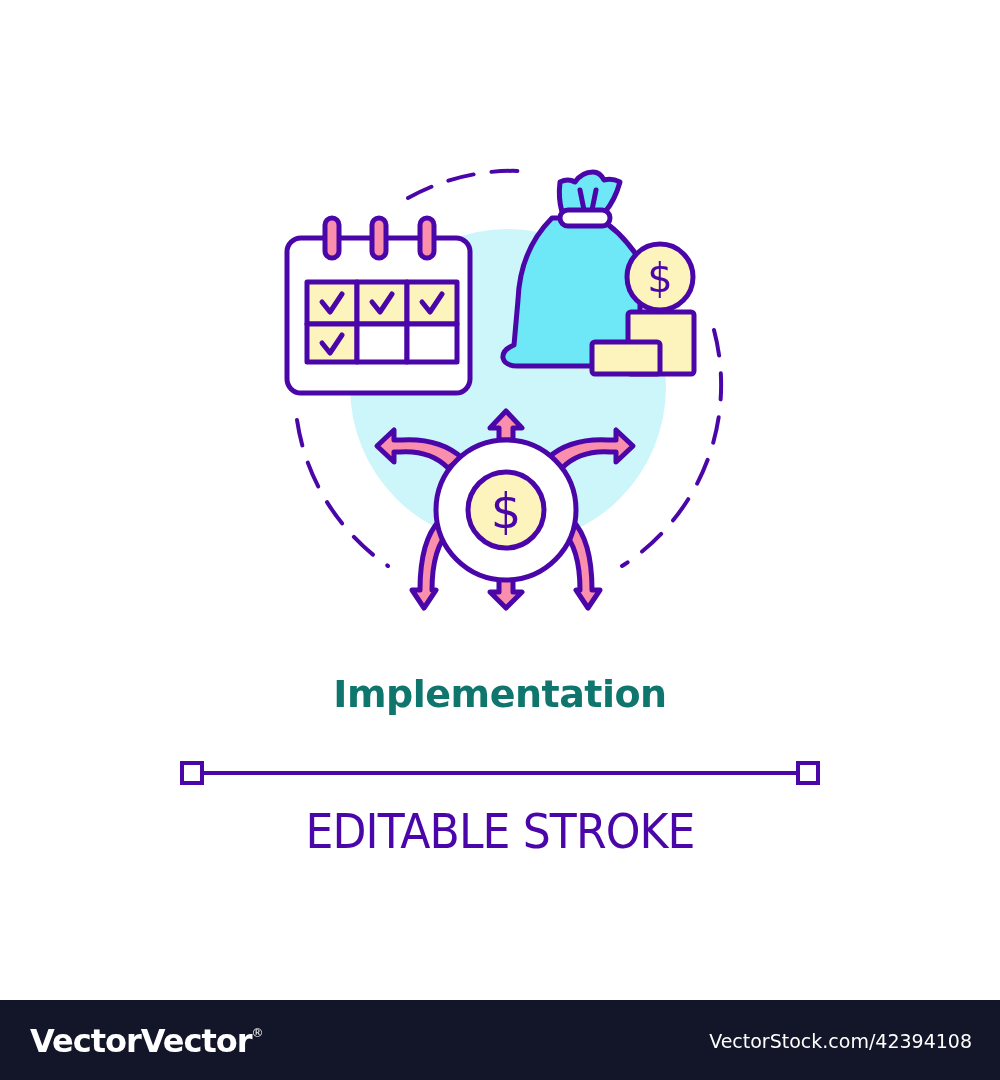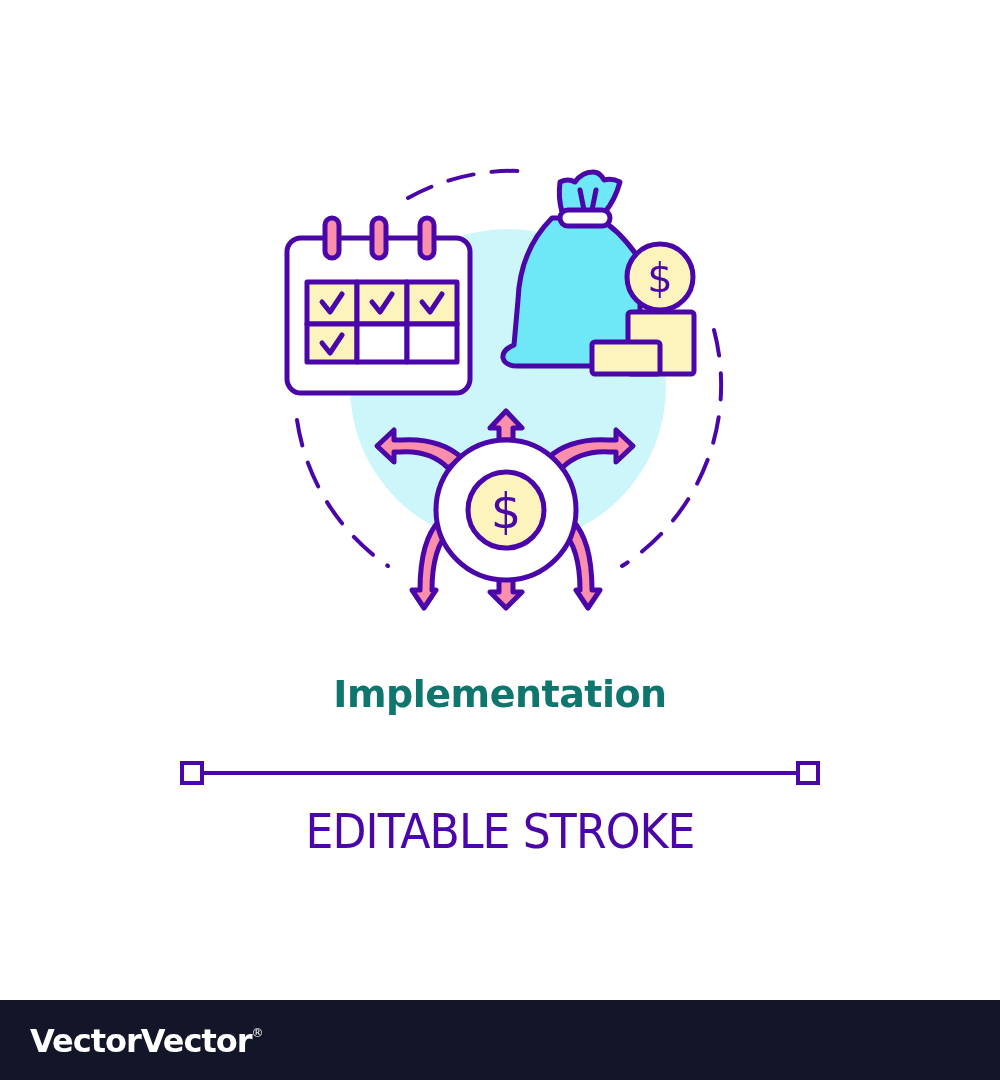--- a/index.html
+++ b/index.html
@@ -86,13 +86,14 @@
   </g>
 </svg>
 
 <div class="title">Implementation</div>
 <div class="subtitle">EDITABLE STROKE</div>
 
 <div class="footer">
   <div class="logo">
     <span class="light">Vector</span><span class="bold">Vector</span><sup>®</sup>
   </div>
+  <div class="stockid">VectorStock.com/42394108</div>
 </div>
 
 </body></html>

